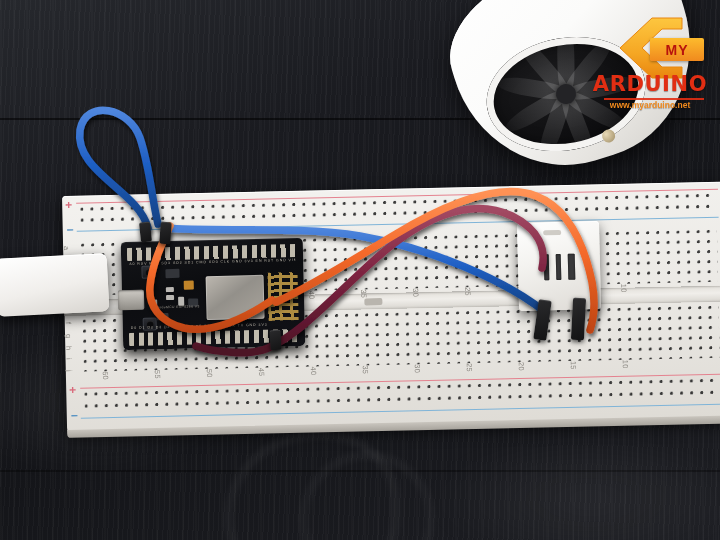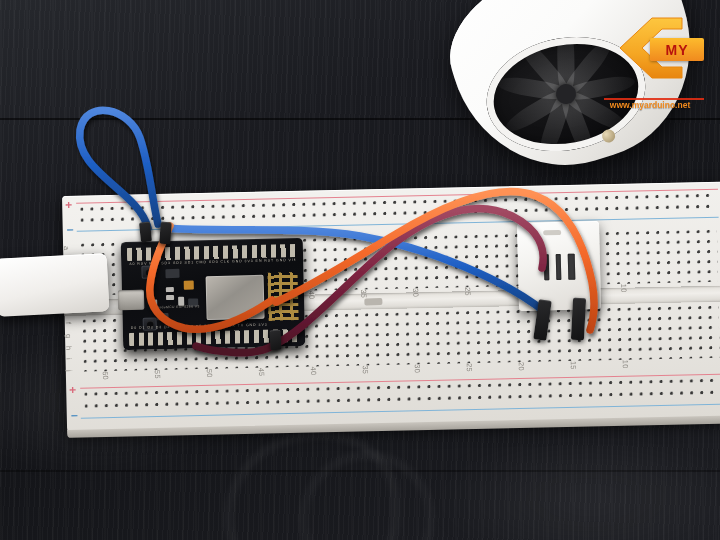--- a/index.html
+++ b/index.html
@@ -408,17 +408,18 @@
           <stop offset="0%" stop-color="#fdc63f"></stop>
             <stop offset="60%" stop-color="#f5a623"></stop>
             <stop offset="100%" stop-color="#e8860f"></stop>
         </linearGradient>
       </defs>
       <path d="M62 6 L92 6 L92 17 L72 17 L52 36 L72 55 L92 55 L92 66 L62 66 L30 36 Z" fill="url(#gy)" stroke="#e8860f" stroke-width="1"></path>
     </svg>
     <div class="logo-my">
       <span>MY</span>
     </div>
+    <div class="logo-txt-arduino">ARDUINO</div>
     <div class="logo-rule"></div>
     <div class="logo-url">www.myarduino.net</div>
   </div>
 
 </div>
 
 </body></html>

